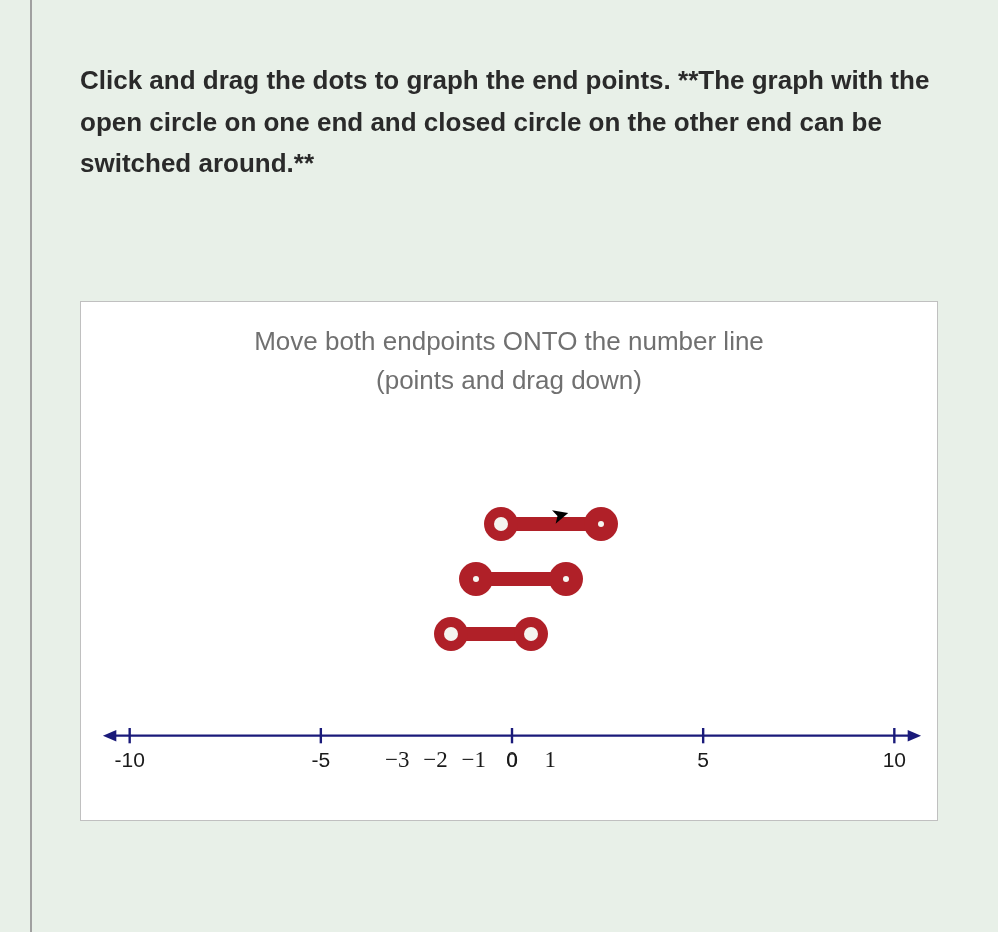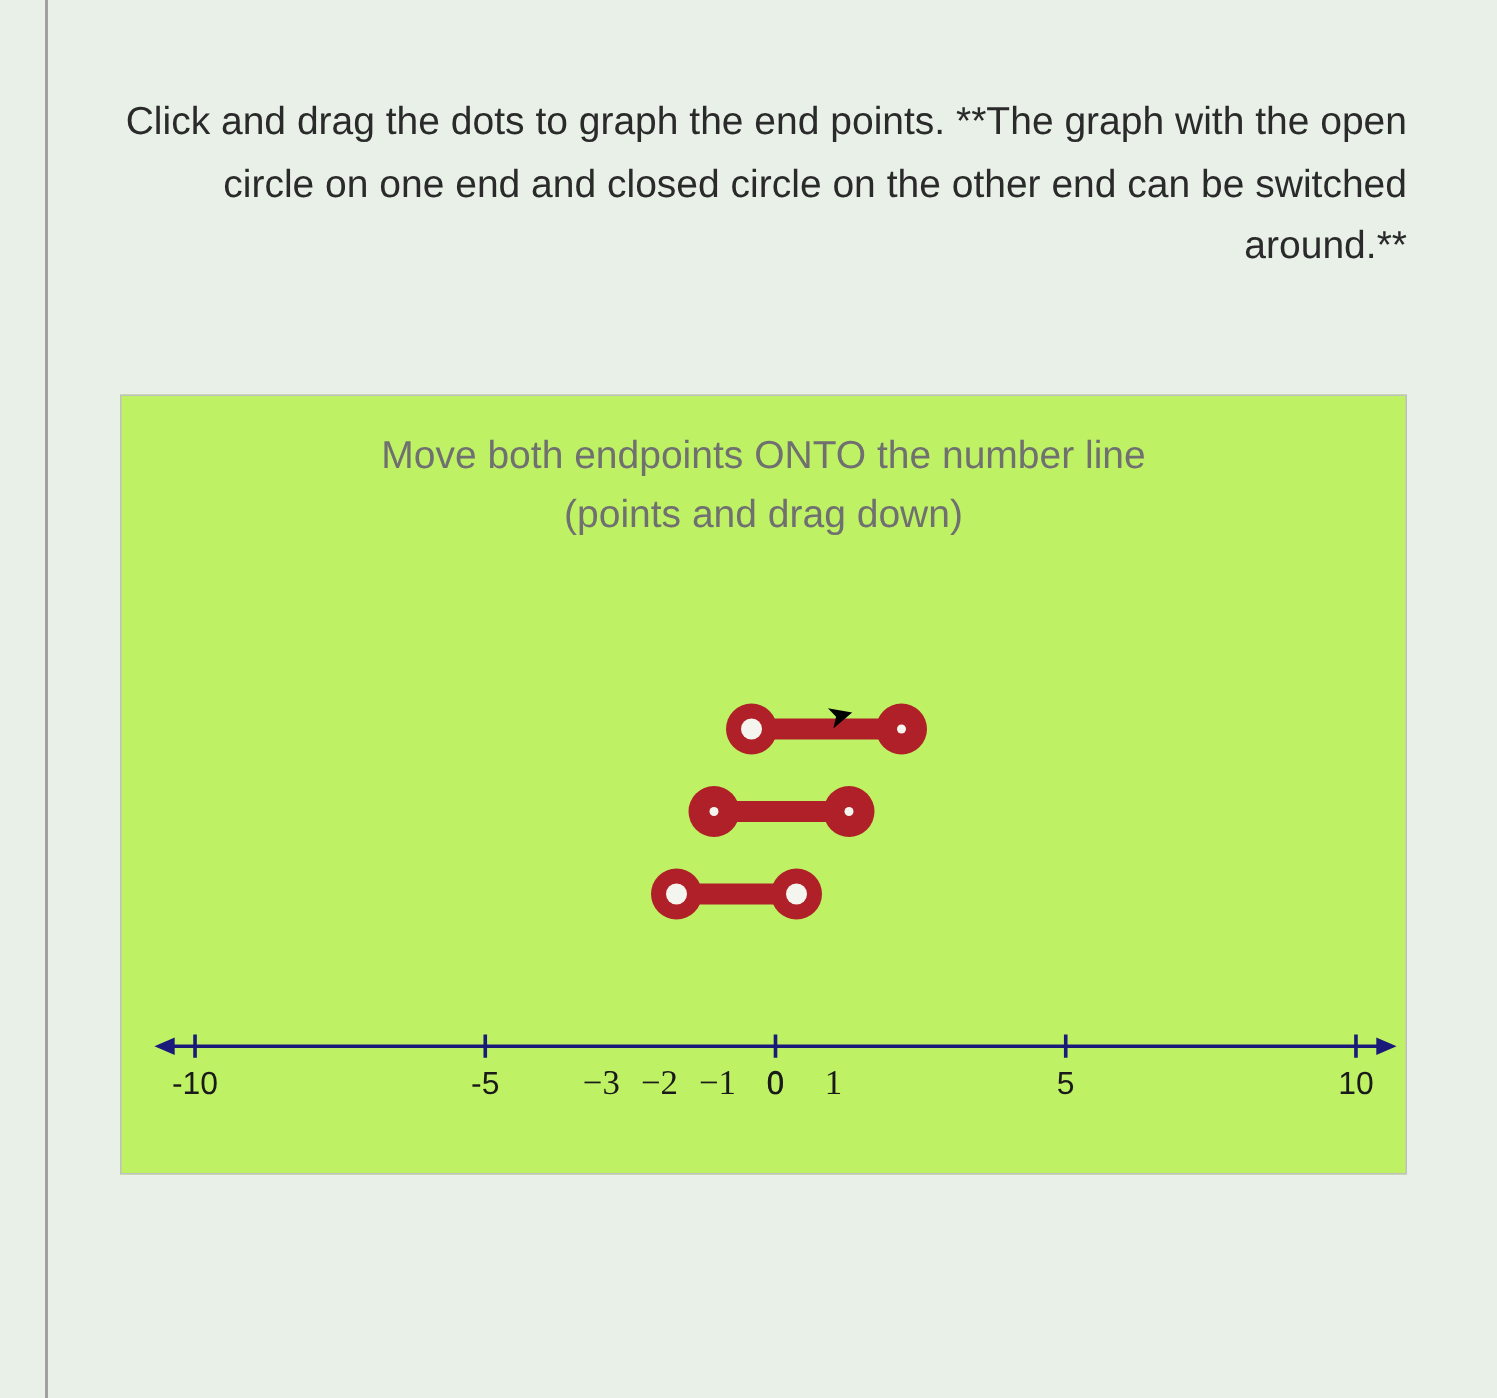--- a/index.html
+++ b/index.html
@@ -19,26 +19,25 @@
       height: 100%;
       background: #a0a0a0;
     }
     .content {
       padding: 60px 60px 0 80px;
     }
     .instruction {
       font-size: 26px;
       line-height: 1.6;
       color: #2a2a2a;
-      font-weight: 400;
-      margin-bottom: 78px;
-      text-align: right;
+      font-weight: 700;
+      margin-bottom: 116px;
     }
     .graph-box {
-      background: #bef264;
+      background: #ffffff;
       border: 1px solid #c0c0c0;
       min-height: 520px;
       position: relative;
       padding-top: 20px;
     }
     .graph-heading {
       text-align: center;
       color: #707070;
       font-size: 26px;
       line-height: 1.5;
@@ -97,21 +96,21 @@
       left: 470px;
       top: 200px;
       font-size: 22px;
       color: #000;
       transform: rotate(-15deg);
       z-index: 10;
     }
     .number-line-wrap {
       position: absolute;
       left: 20px;
-      right: 4px;
+      right: 14px;
       bottom: 40px;
       height: 60px;
     }
     .nl-svg { width: 100%; height: 60px; }
     .tick-label {
       font-family: Arial, sans-serif;
       font-size: 22px;
       fill: #1a1a1a;
       text-anchor: middle;
     }

